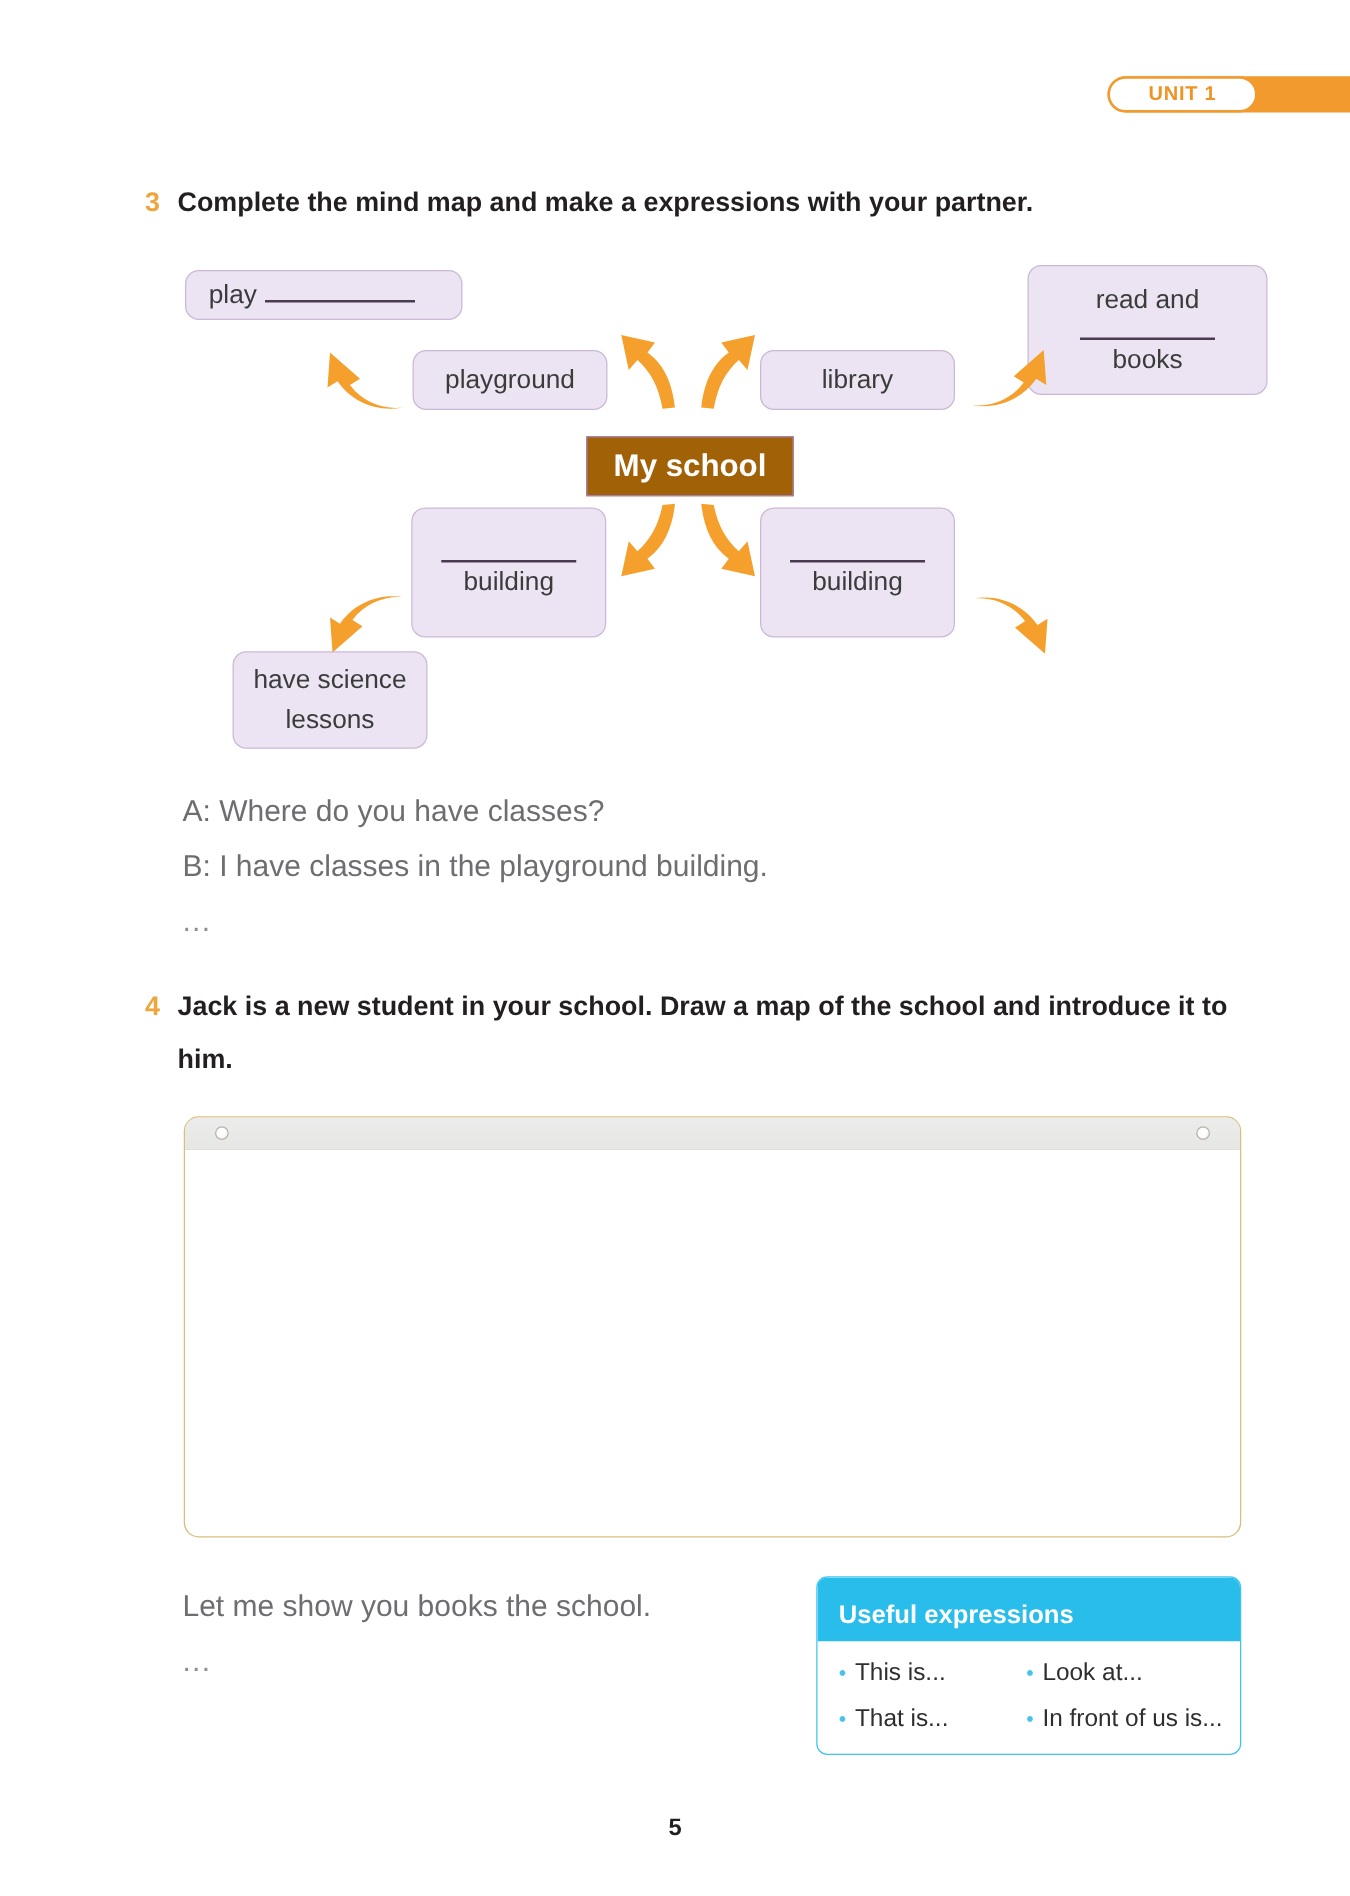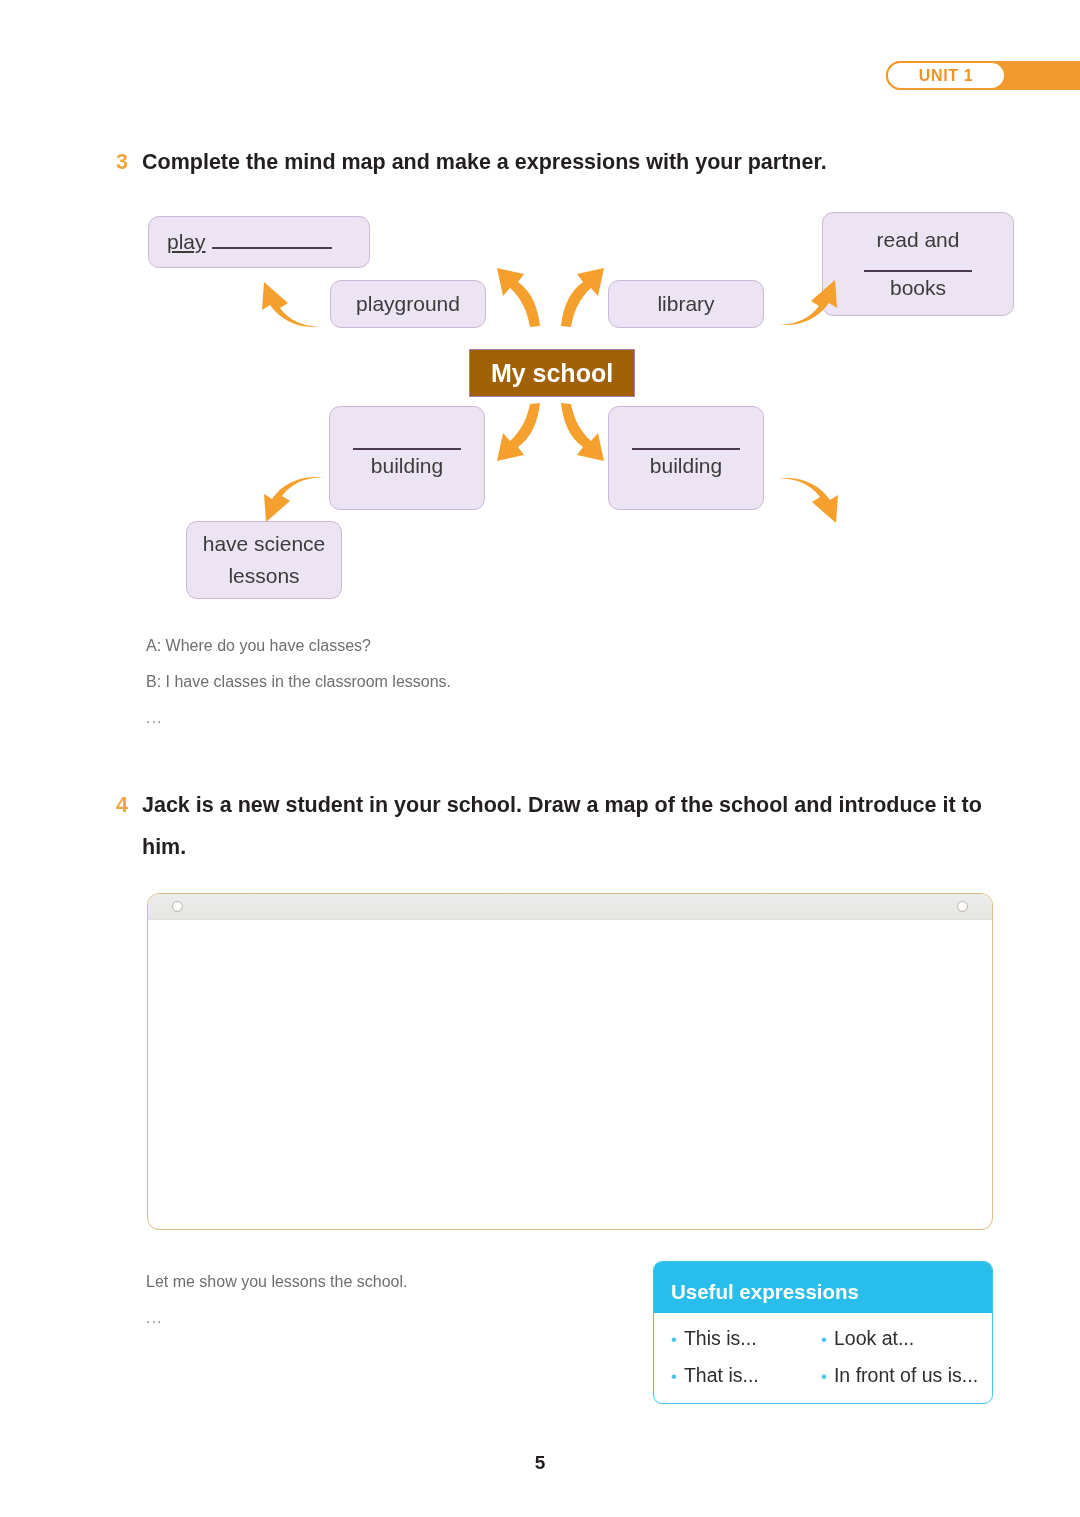--- a/index.html
+++ b/index.html
@@ -108,21 +108,21 @@
     border-radius: 0;
   }
   .node .inline-blank {
     display: inline-block;
     width: 120px;
     border-bottom: 2px solid #4b3a52;
     margin-left: 6px;
     vertical-align: -3px;
   }
 
-  #node-play        { top: 20px; left: 148px;  width: 222px; height: 52px; align-items: flex-start; padding-left: 18px; text-decoration: underline; }
+  #node-play        { top: 20px; left: 148px;  width: 222px; height: 40px; align-items: flex-start; padding-left: 18px; }
   #node-play .row   { display: flex; align-items: baseline; }
   #node-playground  { top: 84px; left: 330px;  width: 156px; height: 48px; text-align: center; }
   #node-library     { top: 84px; left: 608px;  width: 156px; height: 48px; }
   #node-read        { top: 16px; left: 822px;  width: 192px; height: 104px; }
   #node-center      { top: 153px; left: 469px; width: 166px; height: 48px; }
   #node-left-bld    { top: 210px; left: 329px; width: 156px; height: 104px; }
   #node-right-bld   { top: 210px; left: 608px; width: 156px; height: 104px; }
   #node-science     { top: 325px; left: 186px; width: 156px; height: 78px; }
   #node-classes     { top: 337px; left: 768px; width: 156px; height: 48px; }
 
@@ -132,21 +132,21 @@
   #arrow-center-up-right { top: 64px;  left: 553px; }
   #arrow-library-read    { top: 78px;  left: 771px; }
   #arrow-center-dn-left  { top: 205px; left: 492px; }
   #arrow-center-dn-right { top: 205px; left: 553px; }
   #arrow-bld-science     { top: 276px; left: 258px; }
   #arrow-bld-classes     { top: 277px; left: 772px; }
 
   
   .dialogue {
     position: absolute;
-    font-size: 16px;
+    font-size: 24px;
     color: #6d6e71;
     line-height: 1.0;
   }
   #dialogue-3 { top: 638px; left: 146px; }
   #dialogue-3 .line { margin-bottom: 20px; }
   #dialogue-4 { top: 1274px; left: 146px; }
   #dialogue-4 .line { margin-bottom: 20px; }
   .ellipsis { color: #8d8f92; letter-spacing: 1px; }
 
   
@@ -331,38 +331,38 @@
 
     <span class="arrow" id="arrow-bld-classes">
       <svg width="72" height="54" viewBox="0 0 72 54">
         <path d="M6 6 C20 4 38 10 48 24 L40 29 L64 50 L66 22 L58 27 C47 11 27 2 6 6 Z" fill="#f5a02c"></path>
       </svg>
     </span>
   </div>
 
   <div class="dialogue" id="dialogue-3">
     <div class="line">A: Where do you have classes?</div>
-    <div class="line">B: I have classes in the classroom lessons.</div>
+    <div class="line">B: I have classes in the playground building.</div>
     <div class="line ellipsis">...</div>
   </div>
 
   <div class="ex-head" id="ex4-head">
     <span class="ex-num">4</span>
     <span class="ex-text">Jack is a new student in your school. Draw a map of the school and introduce it to him.</span>
   </div>
 
   <div class="draw-frame">
     <div class="draw-strip">
       <span class="rivet left"></span>
       <span class="rivet right"></span>
     </div>
   </div>
 
   <div class="dialogue" id="dialogue-4">
-    <div class="line">Let me show you lessons the school.</div>
+    <div class="line">Let me show you books the school.</div>
     <div class="line ellipsis">...</div>
   </div>
 
   <div class="useful">
     <div class="useful-title">Useful expressions</div>
     <div class="useful-body">
       <div class="item">
         <span class="bullet">•</span>
         <span>This is...</span>
       </div>

